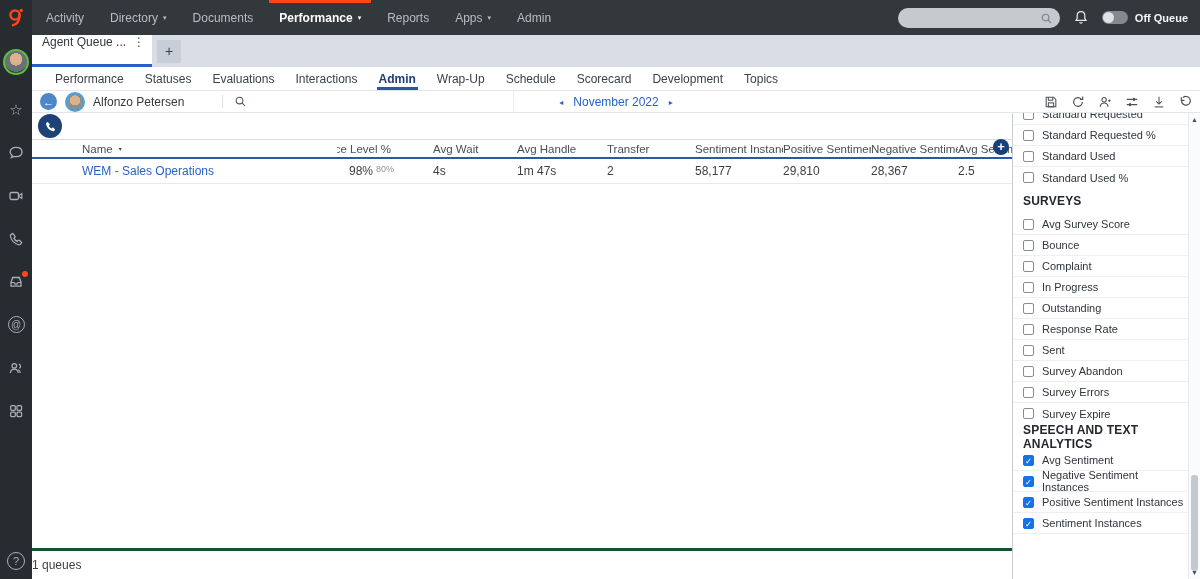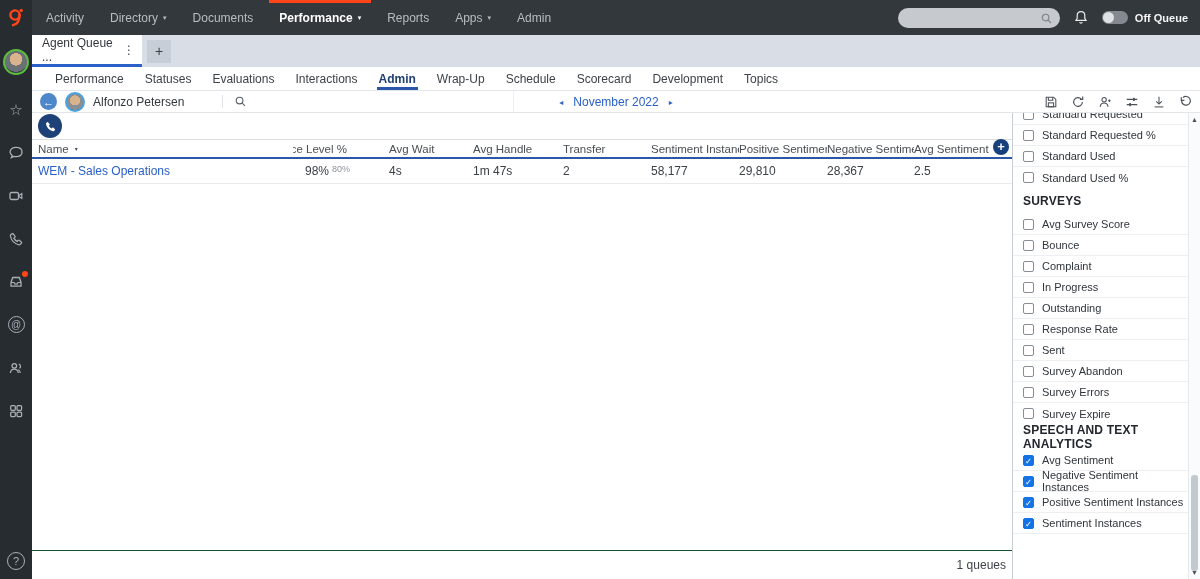--- a/index.html
+++ b/index.html
@@ -33,22 +33,22 @@
   .searchwrap input{width:128px;height:20px;border:none;border-radius:10px;background:#c6cacf;
         padding:0 24px 0 10px;font-size:11px;color:#33383d;outline:none;}
   .searchwrap .mag{position:absolute;right:7px;top:3px;}
   .toggle-group{display:flex;align-items:center;gap:7px;}
   .toggle{width:26px;height:13px;border-radius:7px;background:#84898f;position:relative;}
   .toggle .knob{position:absolute;left:1px;top:1px;width:11px;height:11px;border-radius:50%;background:#dfe2e5;}
   .offqueue{font-size:11px;font-weight:bold;color:#f4f5f6;}
   
   .tabstrip{position:absolute;left:32px;top:35px;right:0;height:32px;background:#d9dee6;
         display:flex;align-items:center;z-index:4;}
-  .tab{height:32px;width:110px;background:#fff;border-bottom:3px solid #2a60c8;box-sizing:border-box;
-        display:flex;align-items:center;justify-content:space-between;padding:0 7px 0 10px;
+  .tab{height:32px;width:120px;background:#fff;border-bottom:3px solid #2a60c8;box-sizing:border-box;
+        display:flex;justify-content:space-between;padding:0 7px 0 10px;
         font-size:12px;color:#33383d;}
   .tab .kebab{color:#4a4f55;font-size:12px;letter-spacing:0;}
   .newtab{width:24px;height:23px;background:#c7ced7;margin-left:5px;display:flex;align-items:center;
         justify-content:center;font-size:14px;color:#3b4046;}
   
   .subnav{position:absolute;left:32px;top:67px;right:0;height:24px;background:#fff;
         border-bottom:1px solid #e2e5e9;display:flex;align-items:center;padding-left:23px;gap:21px;
         font-size:12px;color:#3c4248;box-sizing:border-box;z-index:4;}
   .sub-item{position:relative;height:100%;display:flex;align-items:center;}
   .sub-item.active{color:#1f3e74;font-weight:bold;}
@@ -71,37 +71,37 @@
   .date-label{color:#2a60c8;font-size:12px;}
   .toolbar{position:absolute;right:7px;top:0;height:22px;display:flex;align-items:center;gap:13px;}
   .tool{display:flex;align-items:center;justify-content:center;color:#4c5258;}
   
   .main{position:absolute;left:32px;top:113px;right:188px;bottom:0;background:#fff;
         display:flex;flex-direction:column;z-index:2;}
   .chiprow{height:26px;display:flex;align-items:center;padding-left:6px;flex:none;}
   .mediachip{width:24px;height:24px;border-radius:50%;background:#1e4178;display:flex;
         align-items:center;justify-content:center;}
   .tbl-grid{display:grid;grid-template-columns:261px 96px 84px 90px 88px 88px 88px 87px minmax(0,1fr);
-        align-items:center;}
+        align-items:center;padding-left:44px;}
   .thead{position:relative;height:17px;border-top:1px solid #dadde1;border-bottom:2px solid #2b57a9;flex:none;}
   .th{font-size:11.5px;color:#4a4f55;white-space:nowrap;overflow:hidden;display:flex;align-items:center;gap:6px;}
   .th.c0{padding-left:6px;}
   .th.right{justify-content:flex-end;padding-right:42px;}
   .sort{font-size:6px;color:#4a4f55;}
   .trow{height:24px;border-bottom:1px solid #e8ebee;flex:none;}
   .td{font-size:12px;color:#3b4046;white-space:nowrap;overflow:hidden;}
   .td.c0{padding-left:6px;}
   .td.right{text-align:right;padding-right:39px;}
   .td.link{color:#2a60c8;}
   .sl-target{font-size:9px;color:#8d939a;margin-left:3px;vertical-align:3px;}
   .addcol{position:absolute;right:3px;top:-1px;width:16px;height:16px;border-radius:50%;background:#17407c;
         color:#fff;font-size:13px;font-weight:bold;line-height:15px;text-align:center;z-index:3;}
   .filler{flex:1;}
-  .tfoot{height:28px;border-top:1px solid #14532d;display:flex;align-items:center;
-        justify-content:flex-end;padding-right:6px;font-size:12px;color:#3c4248;flex:none;}
+  .tfoot{height:28px;border-top:3px solid #14532d;display:flex;align-items:center;
+        justify-content:flex-start;padding-right:6px;font-size:12px;color:#3c4248;flex:none;}
   
   .panel{position:absolute;right:0;top:113px;width:188px;bottom:0;background:#fff;
         border-left:1px solid #c9ced5;box-sizing:border-box;overflow:hidden;z-index:2;}
   .cp-list{position:absolute;left:0;right:12px;top:-9px;}
   .cp-item{height:21px;box-sizing:border-box;display:flex;align-items:center;gap:8px;padding-left:10px;
         font-size:11px;color:#2f353c;}
   .cp-item.div-b{border-bottom:1px solid #edeff2;}
   .cb{width:11px;height:11px;box-sizing:border-box;border:1px solid #868d96;border-radius:2px;
         background:#fff;flex:none;font-size:8.5px;line-height:10px;text-align:center;color:#fff;}
   .cb.checked{background:#1473e6;border-color:#1473e6;font-weight:bold;}

